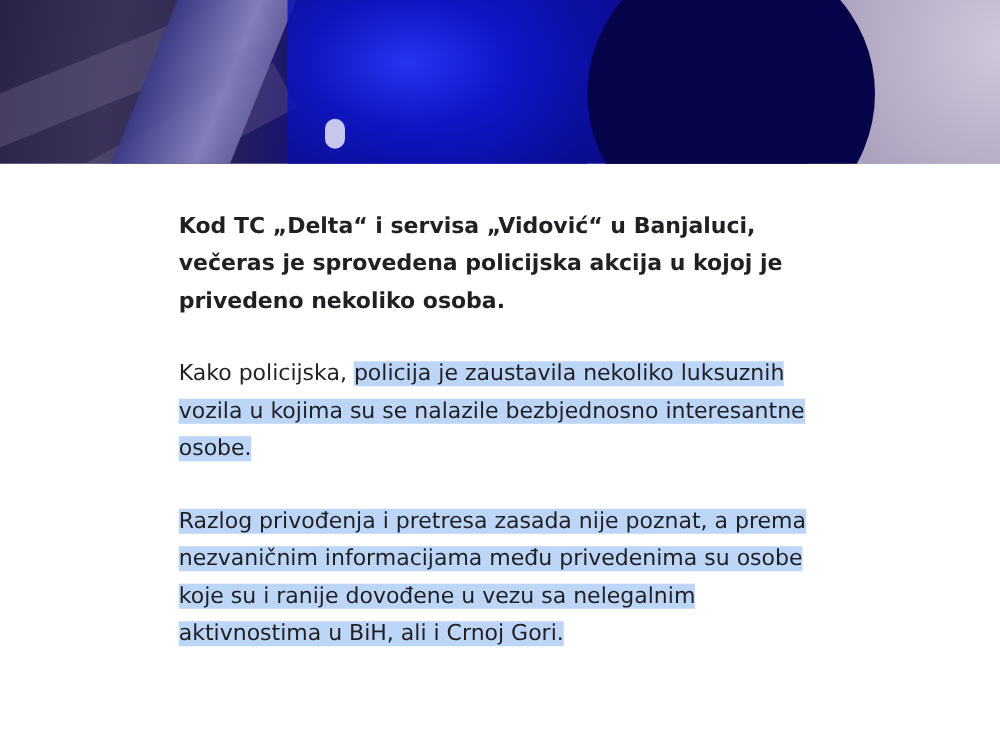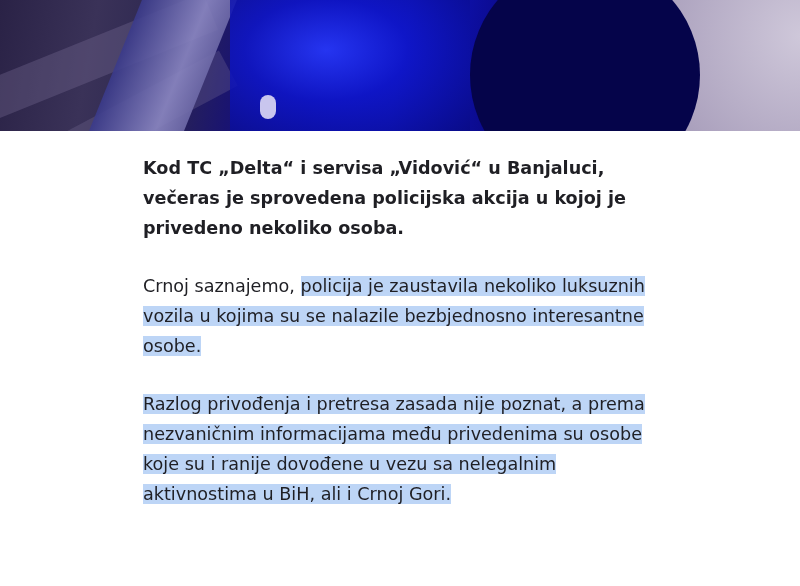--- a/index.html
+++ b/index.html
@@ -44,38 +44,38 @@
     clip-path: inset(0 0 0 0);
   }
   .hero .arch {
     position: absolute; left: 470px; top: -40px; width: 230px; height: 230px;
     border-radius: 50%; background: #05044a;
   }
   .article {
     position: absolute; left: 143px; top: 152px; width: 530px;
     font-size: 17.6px; line-height: 30px;
   }
-  .article p { margin: 1px 0 28px 0; }
+  .article p { margin: 14px 0 28px 0; }
   .lead { font-weight: bold; }
   .hl { background: #bdd5f6; }
 </style>
 </head>
 <body>
 
 <div class="hero">
   <div class="stripe1"></div>
   <div class="stripe2"></div>
   <div class="door"></div>
   <div class="window"></div>
   <div class="handle"></div>
   <div class="fender"></div>
   <div class="arch"></div>
 </div>
 
 <div class="article">
   <p class="lead">Kod TC „Delta“ i servisa „Vidović“ u Banjaluci, večeras je sprovedena policijska akcija u kojoj je privedeno nekoliko osoba.</p>
   <p>
-    <span>Crnoj saznajemo, </span><span class="hl">policija je zaustavila nekoliko luksuznih vozila u kojima su se nalazile bezbjednosno interesantne osobe.</span>
+    <span>Kako policijska, </span><span class="hl">policija je zaustavila nekoliko luksuznih vozila u kojima su se nalazile bezbjednosno interesantne osobe.</span>
   </p>
   <p>
     <span class="hl">Razlog privođenja i pretresa zasada nije poznat, a prema nezvaničnim informacijama među privedenima su osobe koje su i ranije dovođene u vezu sa nelegalnim aktivnostima u BiH, ali i Crnoj Gori.</span>
   </p>
 </div>
 
 </body></html>

